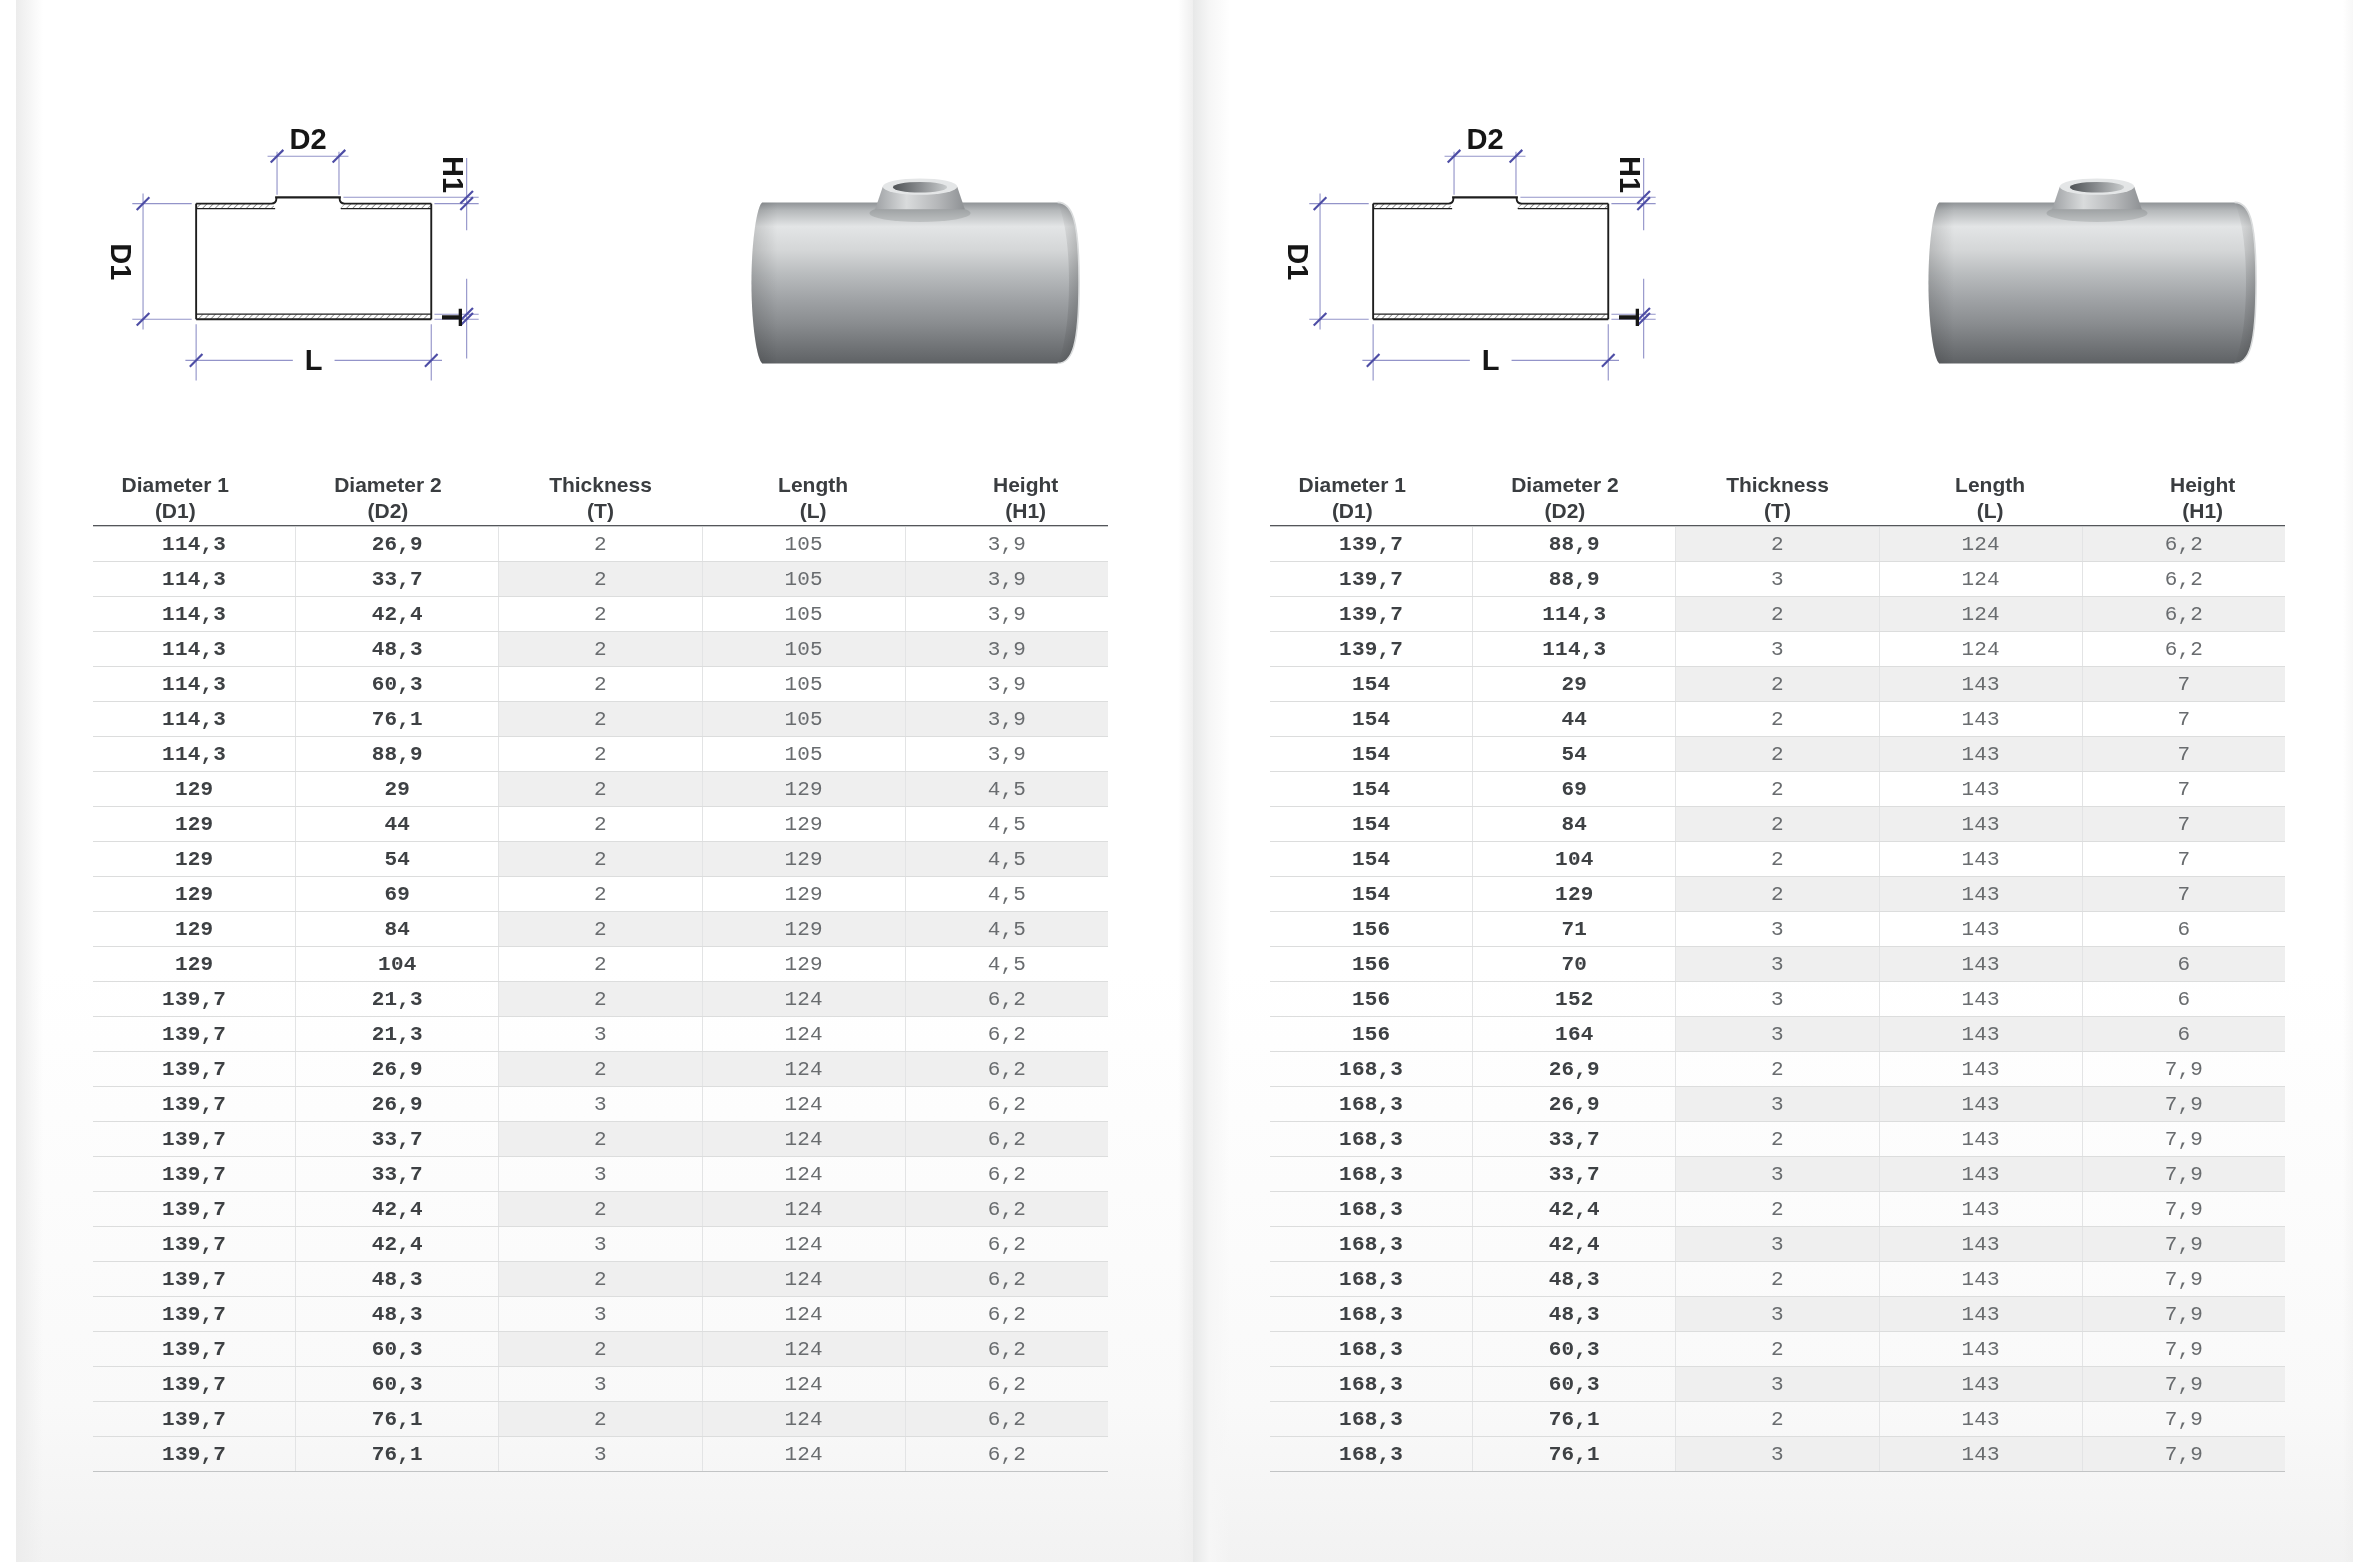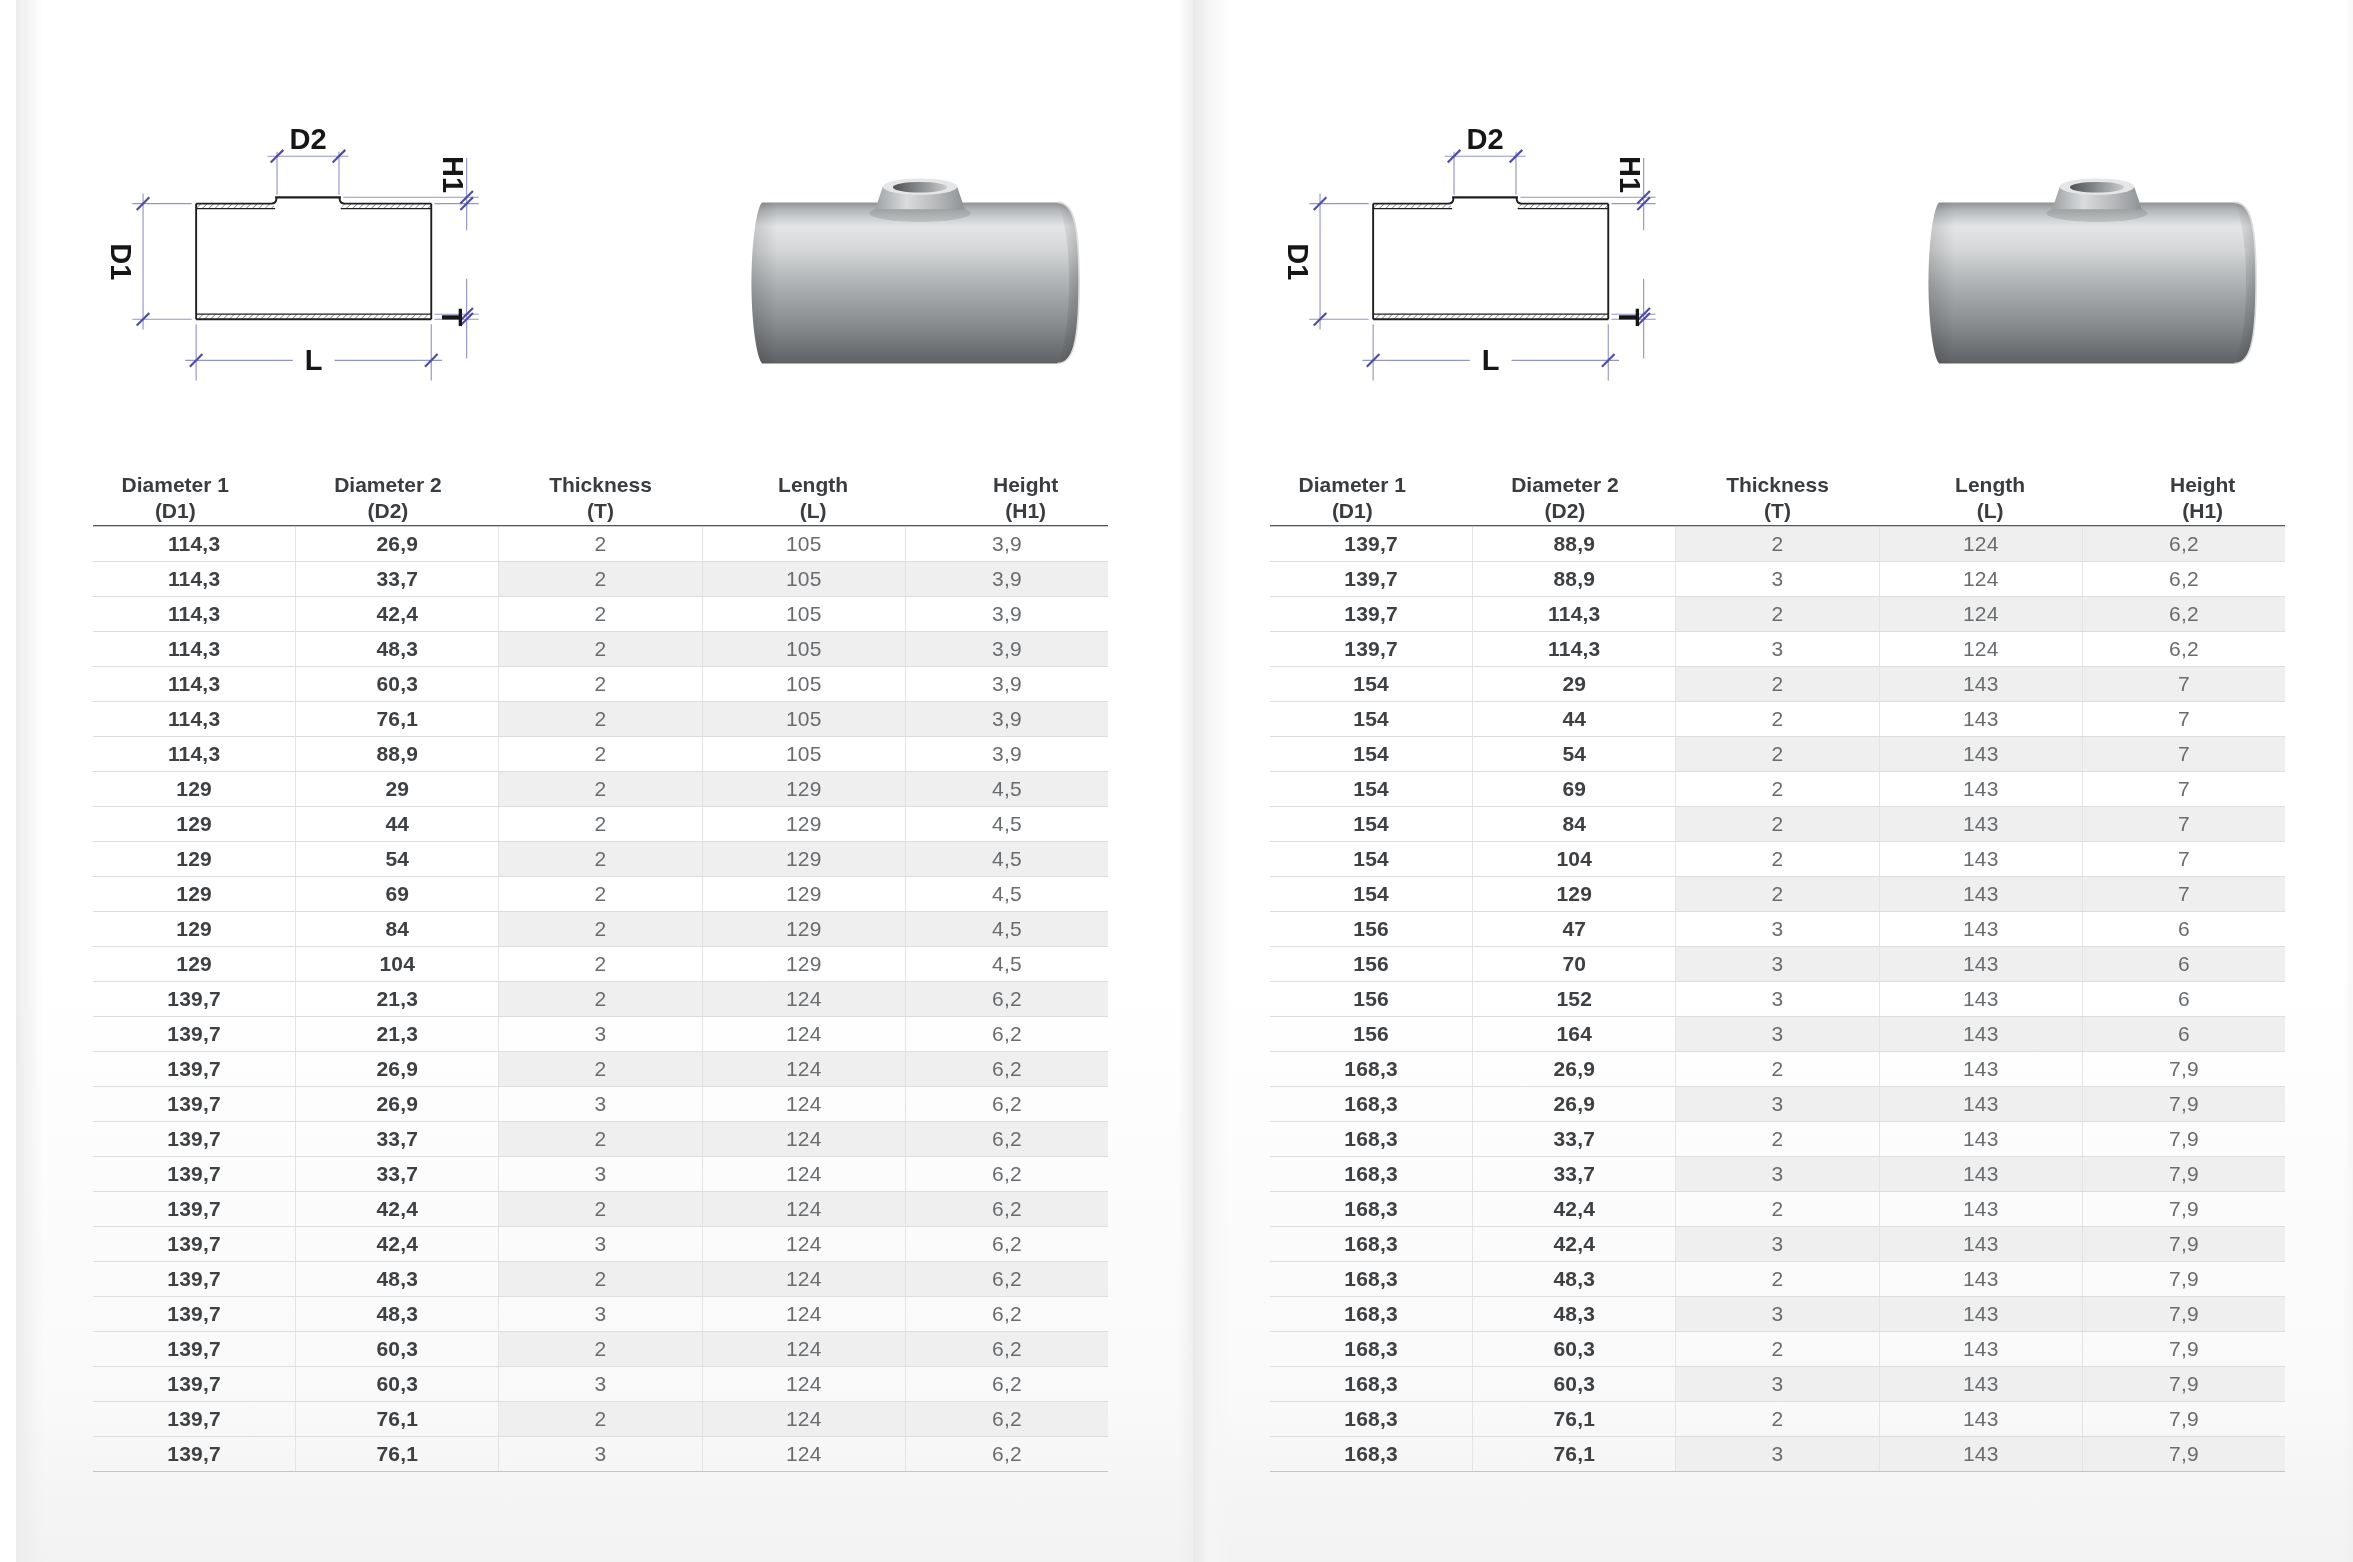--- a/index.html
+++ b/index.html
@@ -22,21 +22,21 @@
   .drawing{position:absolute;left:0;top:0;width:493px;height:411px;}
   .drawing text{font-family:"Liberation Sans",sans-serif;font-weight:bold;font-size:46px;fill:#161616;}
 
   .render{position:absolute;left:727px;top:174px;width:354px;height:202px;}
 
   
   .spec-table{position:absolute;left:77px;top:471px;width:1015px;}
   .thead{display:flex;height:54px;border-bottom:1.9px solid #54565a;gap:48px;}
   .hcell{flex:1;display:flex;flex-direction:column;align-items:center;justify-content:center;gap:4.4px;
          font-weight:bold;font-size:21px;line-height:1.05;color:#3a3d40;}
-  .tbody{border-top:0.6px solid #c7c9ca;}
+  .tbody{border-top:0.6px solid #c7c9ca;font-family:Liberation Mono, monospace;}
   .trow{display:flex;height:34px;border-bottom:0.6px solid #dcdddd;}
   .trow:last-child{border-bottom:1.3px solid #c2c4c5;}
   .tcell{flex:1;display:flex;align-items:center;justify-content:center;font-size:21px;letter-spacing:0.2px;}
   .tcell + .tcell{border-left:0.6px solid #e3e4e5;}
   .tcell.strong{font-weight:bold;color:#3e4144;}
   .tcell.light{color:#696c6f;}
   .tcell.shade{background:#efefef;}
 
   
   .edgeL{position:absolute;left:0;top:0;bottom:0;width:26.6px;
@@ -542,21 +542,21 @@
           </div>
           <div class="trow">
             <div class="tcell strong">154</div>
             <div class="tcell strong">129</div>
             <div class="tcell light shade">2</div>
             <div class="tcell light shade">143</div>
             <div class="tcell light shade">7</div>
           </div>
           <div class="trow">
             <div class="tcell strong">156</div>
-            <div class="tcell strong">47</div>
+            <div class="tcell strong">71</div>
             <div class="tcell light">3</div>
             <div class="tcell light">143</div>
             <div class="tcell light">6</div>
           </div>
           <div class="trow">
             <div class="tcell strong">156</div>
             <div class="tcell strong">70</div>
             <div class="tcell light shade">3</div>
             <div class="tcell light shade">143</div>
             <div class="tcell light shade">6</div>

